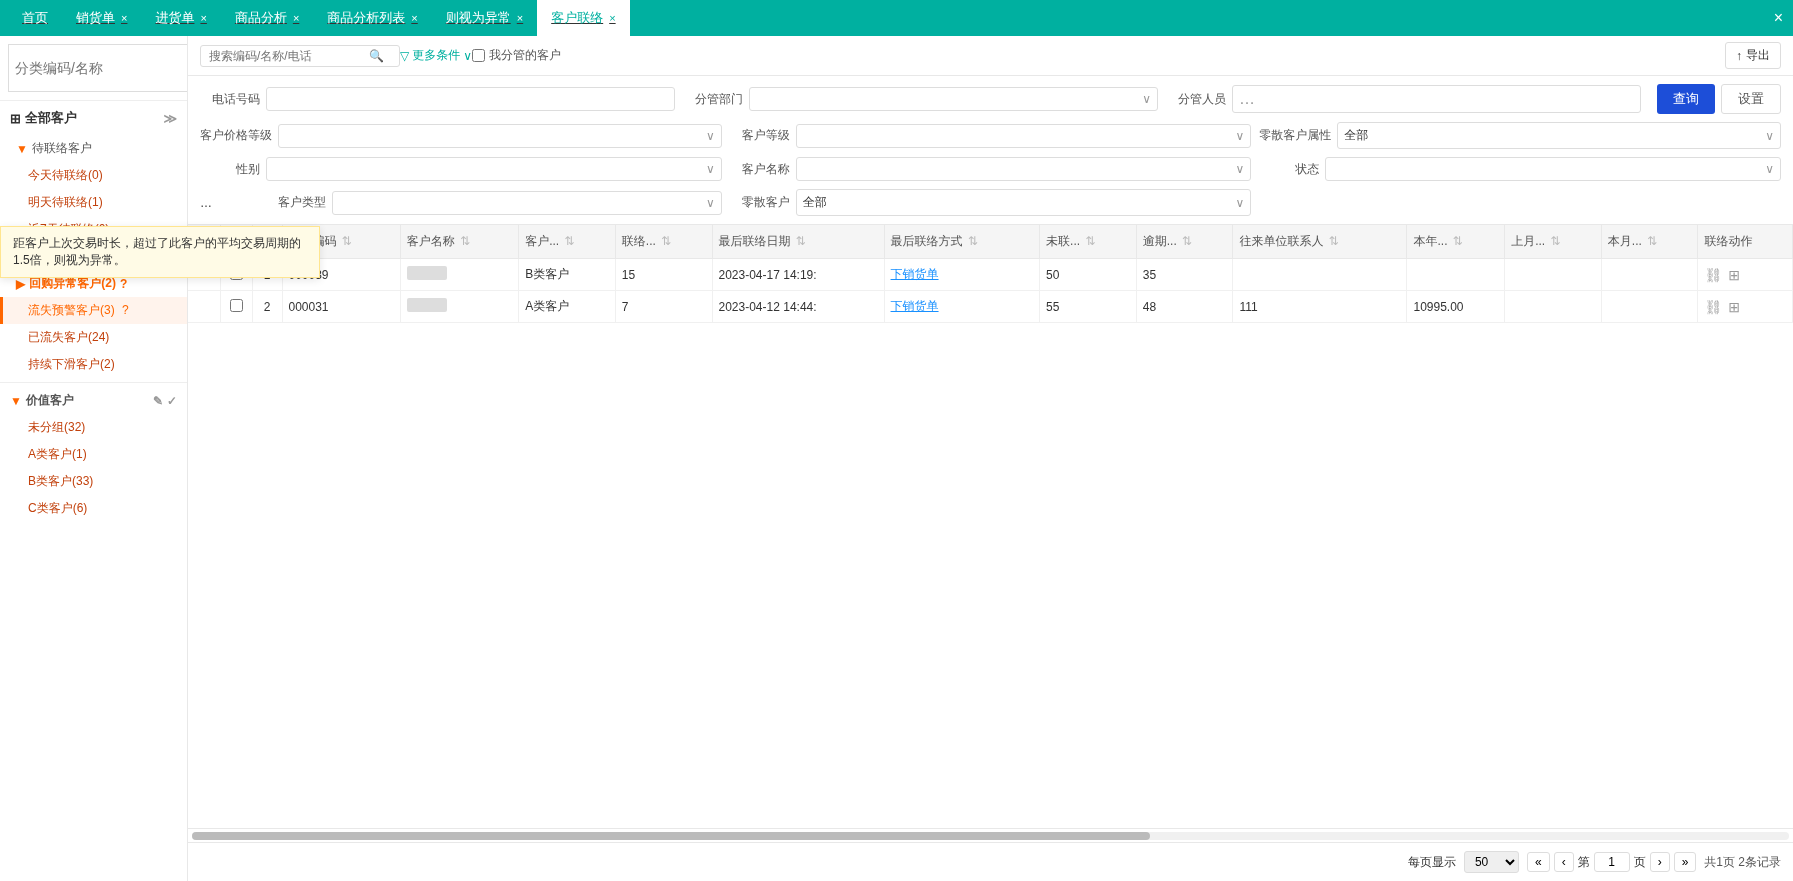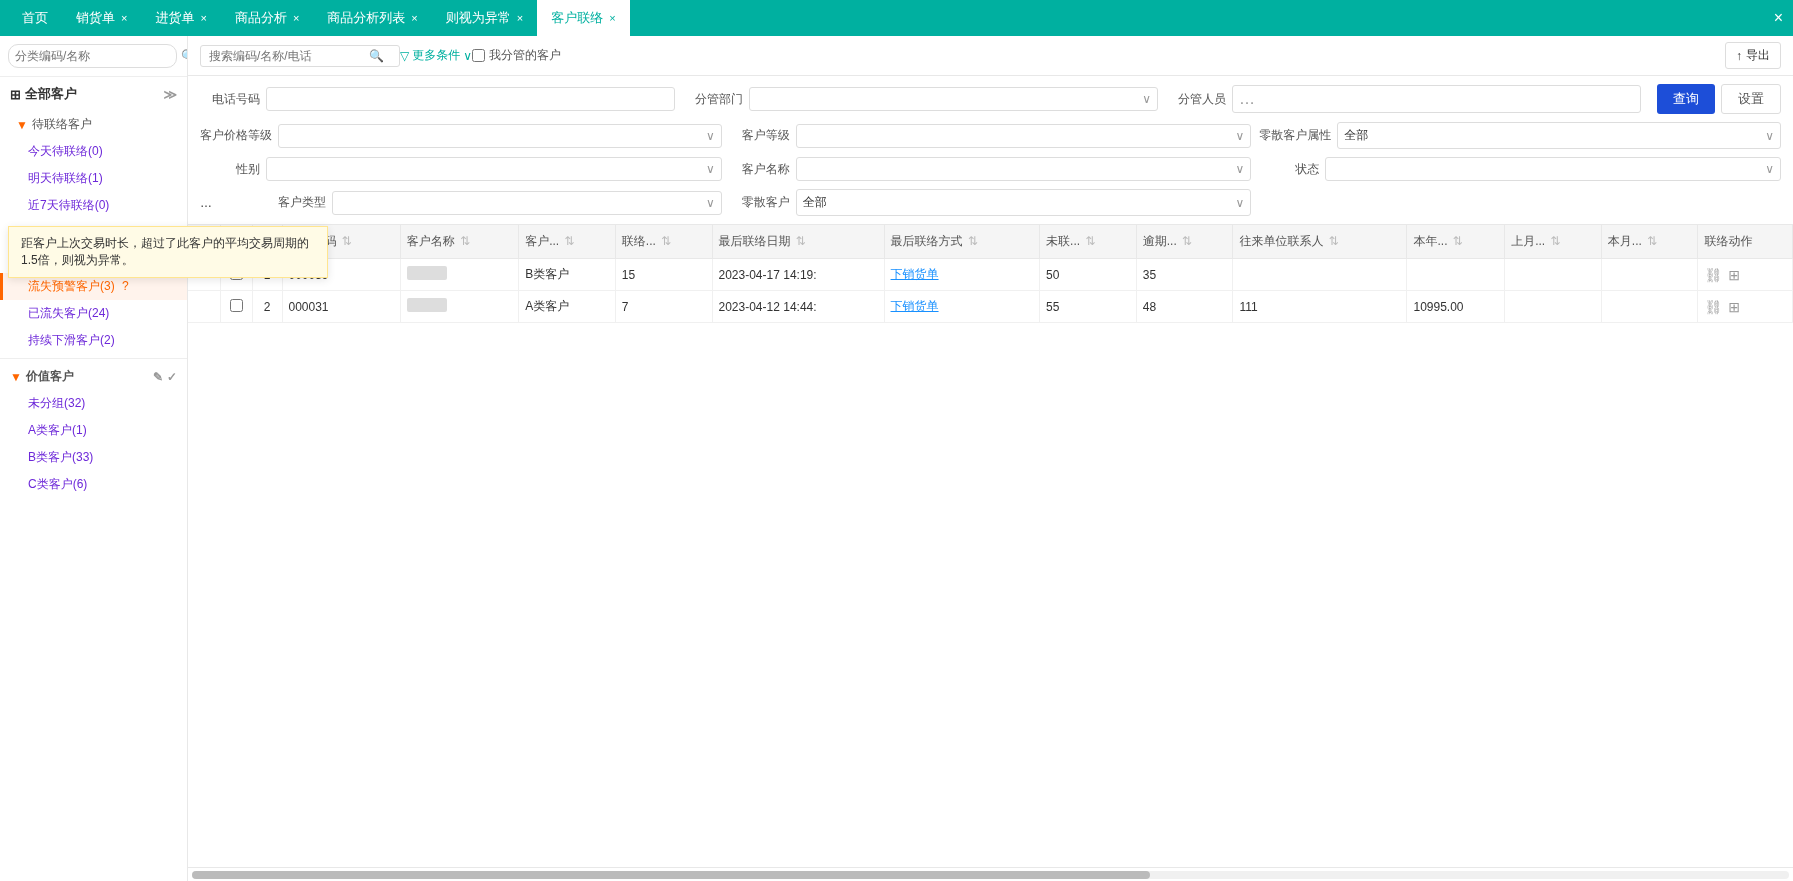--- a/index.html
+++ b/index.html
@@ -2,20 +2,21 @@
 <html><head>
   <meta charset="utf-8">
   <style>
     * { box-sizing: border-box; margin: 0; padding: 0; }
     body { font-family: 'Microsoft YaHei', Arial, sans-serif; font-size: 12px; background: #f5f5f5; color: #333; overflow: hidden; }
 
     
     .top-nav {
       display: flex; align-items: center; background: #00b0a0; height: 36px; padding: 0 8px;
       position: relative;
+      text-decoration: underline;
     }
     .nav-item {
       color: #fff; padding: 0 14px; height: 36px; display: flex; align-items: center;
       cursor: pointer; font-size: 13px; white-space: nowrap;
     }
     .nav-item.active { background: #fff; color: #00b0a0; }
     .nav-item .close-x { margin-left: 6px; font-size: 11px; }
     .nav-close-btn {
       position: absolute; right: 10px; top: 50%; transform: translateY(-50%);
       color: #fff; cursor: pointer; font-size: 16px;
@@ -26,56 +27,56 @@
 
     
     .sidebar {
       width: 188px; background: #fff; border-right: 1px solid #e8e8e8;
       display: flex; flex-direction: column; overflow-y: auto; flex-shrink: 0;
     }
     .sidebar-search {
       display: flex; align-items: center; padding: 8px; border-bottom: 1px solid #eee;
     }
     .sidebar-search input {
-      flex: 1; border: 1px solid #ddd; border-radius: 10px; padding: 4px 6px;
-      font-size: 12px; outline: none;
+      flex: 1; border: 1px solid #ddd; border-radius: 0; padding: 15px 6px;
+      font-size: 14px; outline: none;
     }
     .sidebar-search .search-icon { margin-left: 4px; color: #999; cursor: pointer; }
 
     .sidebar-section-title {
       display: flex; align-items: center; padding: 8px 10px; font-weight: bold;
       font-size: 13px; cursor: pointer;
     }
     .sidebar-section-title .icon { margin-right: 4px; }
     .sidebar-collapse-btn { margin-left: auto; cursor: pointer; color: #999; }
 
     .sidebar-group-title {
       display: flex; align-items: center; padding: 5px 10px 5px 16px;
       font-size: 12px; color: #555; cursor: pointer;
     }
     .sidebar-group-title .arrow { margin-right: 4px; color: #f60; }
 
     .sidebar-item {
-      padding: 5px 10px 5px 28px; font-size: 12px; color: #6d28d9;
+      padding: 5px 10px 5px 28px; font-size: 12px; color: #c2410c;
       cursor: pointer; white-space: nowrap;
     }
     .sidebar-item.active { background: #fff3ec; color: #f60; border-left: 3px solid #f60; padding-left: 25px; }
 
     .sidebar-divider { height: 1px; background: #eee; margin: 4px 0; }
 
     .sidebar-group-header {
       display: flex; align-items: center; padding: 5px 10px 5px 10px;
       font-size: 12px; color: #555; font-weight: bold;
     }
     .sidebar-group-header .arrow { margin-right: 4px; color: #f60; }
     .sidebar-group-header .edit-icon { margin-left: auto; color: #999; cursor: pointer; }
 
     
     .tooltip-box {
-      position: absolute; left: 8px; top: 226px; background: #fffbe6;
+      position: absolute; left: 0; top: 226px; background: #fffbe6;
       border: 1px solid #ffe58f; padding: 8px 12px; font-size: 12px;
       color: #333; z-index: 100; max-width: 320px; box-shadow: 0 2px 8px rgba(0,0,0,0.1);
     }
 
     
     .content-area {
       flex: 1; display: flex; flex-direction: column; overflow: hidden;
     }
 
     
@@ -530,14 +531,32 @@
           </tbody>
       </table>
     </div>
 
     <div class="scroll-bar-area">
       <div class="scroll-track">
         <div class="scroll-thumb"></div>
       </div>
     </div>
 
+    <div class="pagination-bar">
+      <span>每页显示</span>
+      <select class="page-size-select">
+        <option>50</option>
+        <option>20</option>
+        <option>100</option>
+      </select>
+      <div class="page-nav">
+        <button class="page-btn">«</button>
+        <button class="page-btn">‹</button>
+        <span>第</span>
+        <input class="page-input" type="text" value="1" style="">
+        <span>页</span>
+        <button class="page-btn">›</button>
+        <button class="page-btn">»</button>
+      </div>
+      <span class="page-info">共1页 2条记录</span>
+    </div>
   </div>
 </div>
 
 </body></html>

